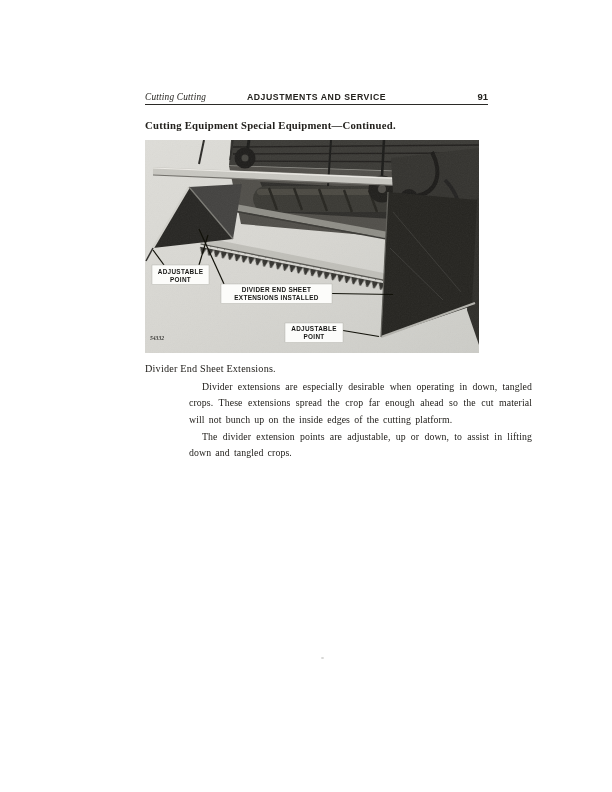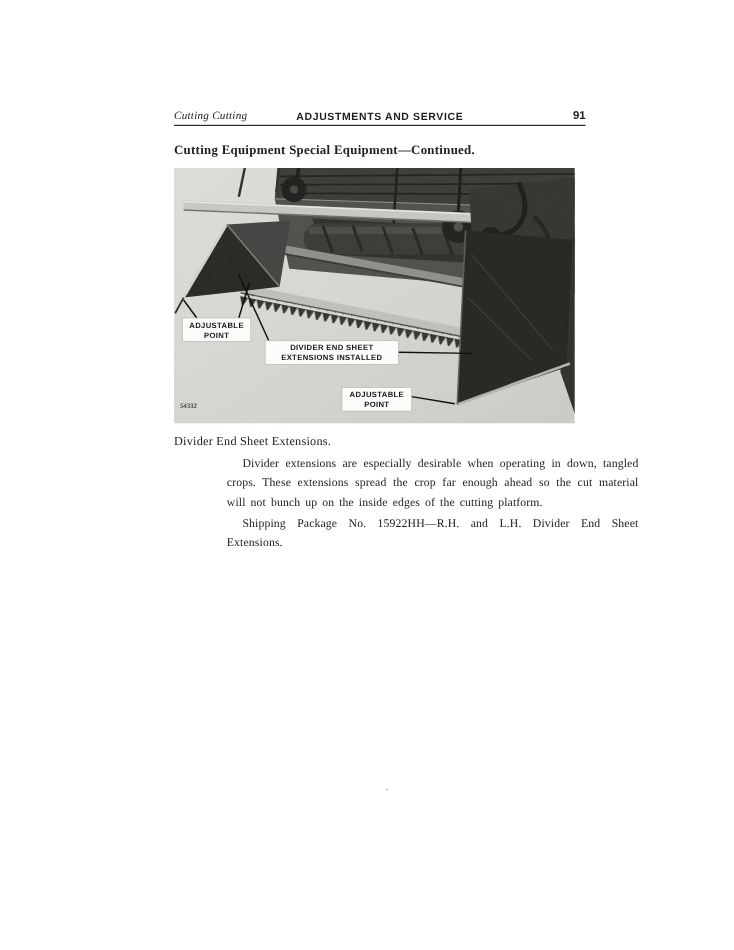--- a/index.html
+++ b/index.html
@@ -188,18 +188,18 @@
       </g>
 
       <text class="photo-id-text" x="5" y="200">54332</text>
     </svg>
   </div>
 
   <div class="section-heading">Divider End Sheet Extensions.</div>
 
   <div class="body-copy">
     <p>Divider extensions are especially desirable when operating in down, tangled crops. These extensions spread the crop far enough ahead so the cut material will not bunch up on the inside edges of the cutting platform.</p>
-    <p>Shipping Package No. 15922HH—R.H. and L.H. Divider End Sheet Extensions.</p>
+    <p>The divider extension points are adjustable, up or down, to assist in lifting down and tangled crops.</p>
   </div>
 
   <div class="scan-speck"></div>
 
 </div>
 
 </body></html>

